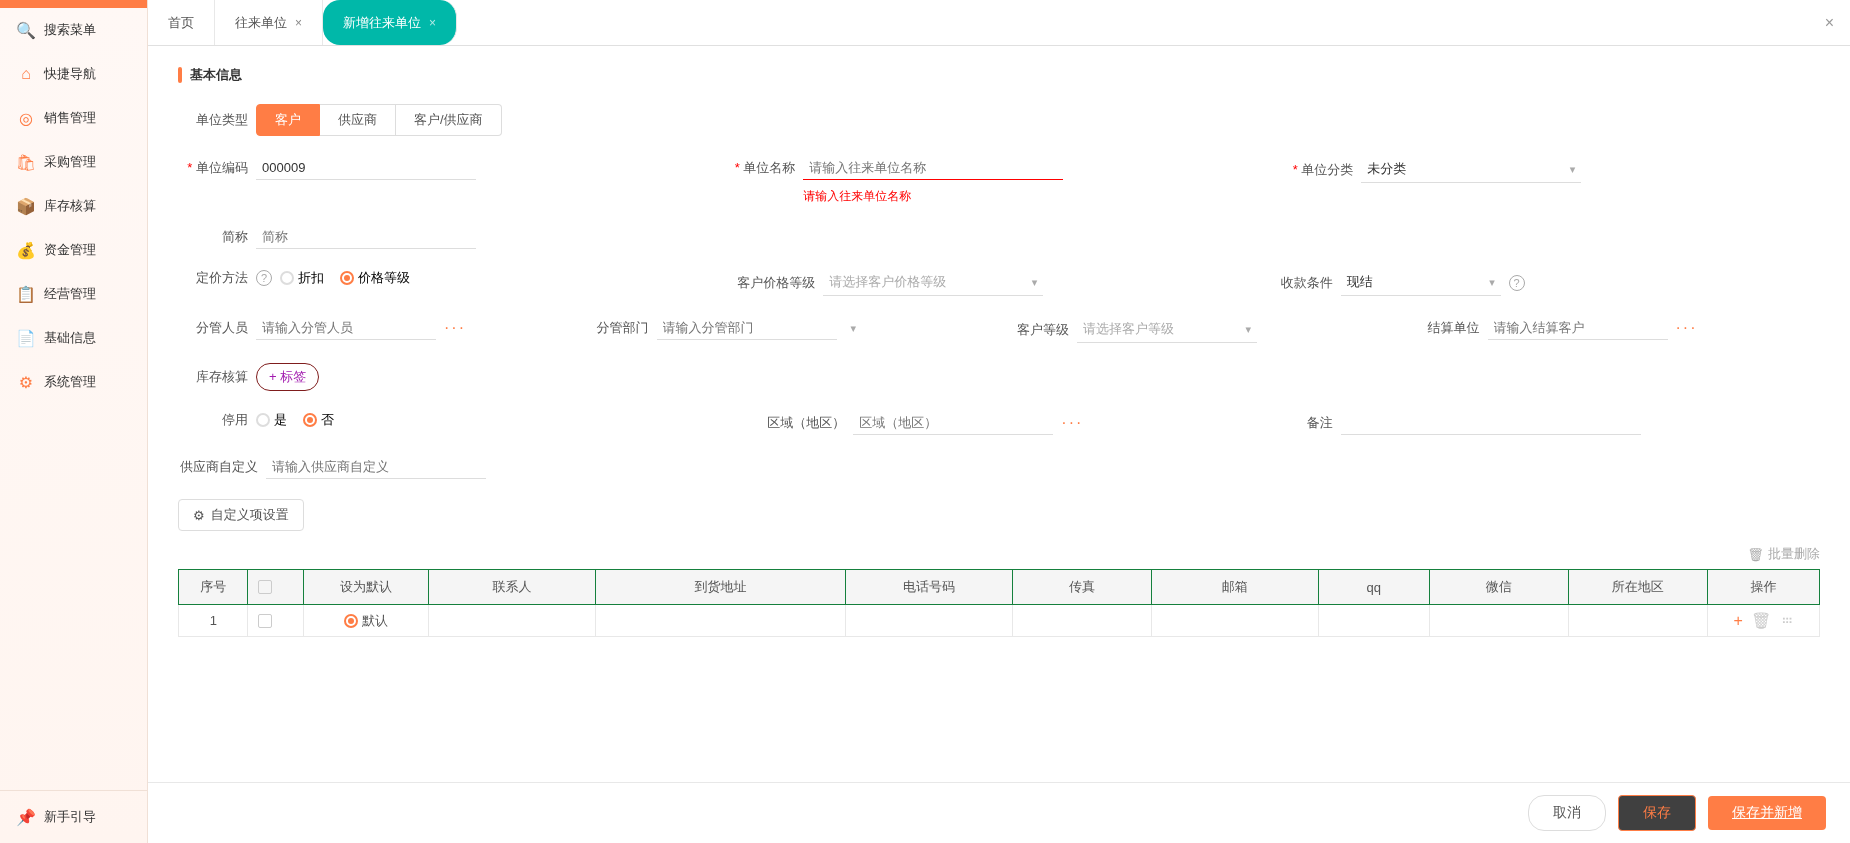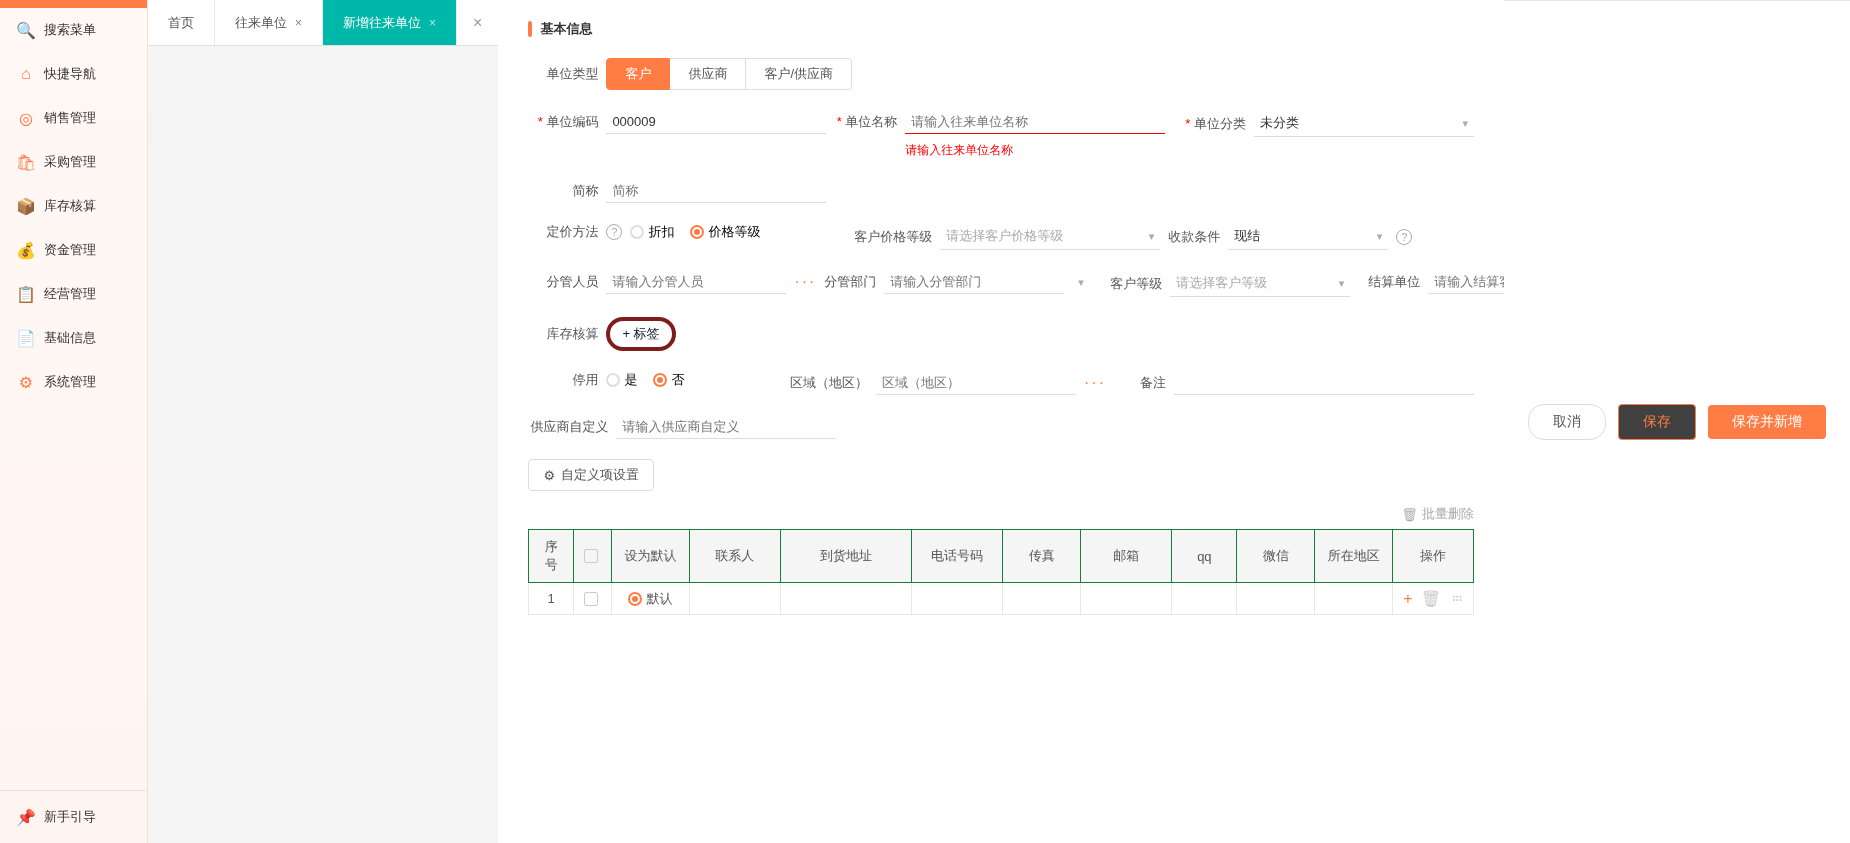--- a/index.html
+++ b/index.html
@@ -43,21 +43,21 @@
       margin-top: auto;
       border-top: 1px solid #f0e0d6;
       padding: 8px 0;
     }
     .sidebar-bottom .sidebar-item { padding: 8px 16px; }
 
     
     .main {
       flex: 1;
       display: flex;
-      flex-direction: row;
+      flex-direction: column;
       overflow: hidden;
     }
 
     
     .tab-bar {
       display: flex;
       align-items: center;
       background: #fff;
       border-bottom: 1px solid #e0e0e0;
       height: 46px;
@@ -72,20 +72,21 @@
       height: 100%;
       cursor: pointer;
       font-size: 14px;
       color: #555;
       border-right: 1px solid #e8e8e8;
       position: relative;
     }
     .tab.active {
       background: #00b8a9;
       color: #fff;
+      border-radius: 17px;
     }
     .tab .close-btn {
       font-size: 12px;
       opacity: 0.7;
       cursor: pointer;
       margin-left: 2px;
     }
     .tab-close-all {
       margin-left: auto;
       padding: 0 16px;
@@ -239,22 +240,22 @@
       color: #ff7d45;
       cursor: pointer;
       font-size: 16px;
       letter-spacing: 2px;
     }
 
     
     .tag-add-btn {
       display: flex;
       gap: 4px;
-      border: 4px solid #7f1d1d;
-      color: #0f172a;
+      border: 1px solid #7f1d1d;
+      color: #a21caf;
       border-radius: 20px;
       padding: 4px 12px;
       cursor: pointer;
       font-size: 13px;
     }
 
     
     .help-icon {
       width: 16px;
       height: 16px;
@@ -358,20 +359,21 @@
       border: 1px solid #ff7d45;
     }
     .btn-save-new {
       padding: 8px 24px;
       border: none;
       border-radius: 4px;
       cursor: pointer;
       background: #ff7d45;
       color: #fff;
       font-size: 14px;
+      text-decoration: underline;
     }
 
     .checkbox-square {
       width: 14px;
       height: 14px;
       border: 1px solid #ccc;
       border-radius: 2px;
       cursor: pointer;
     }
 

